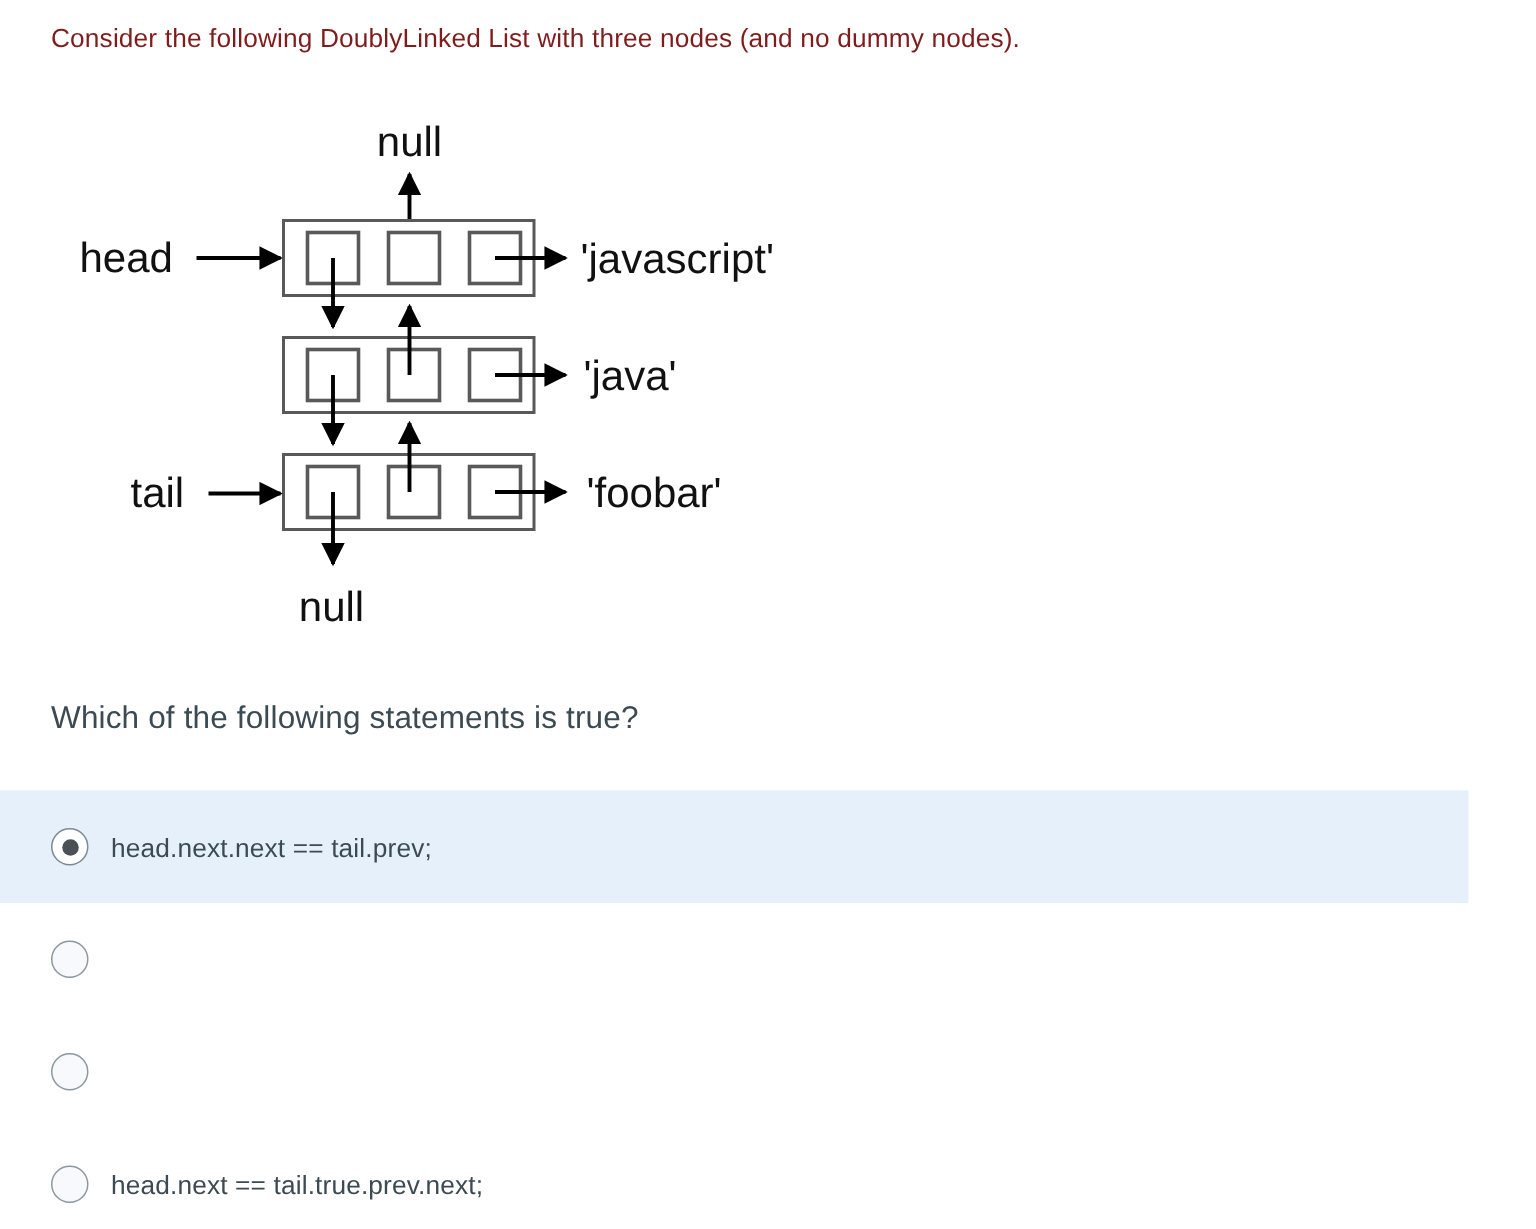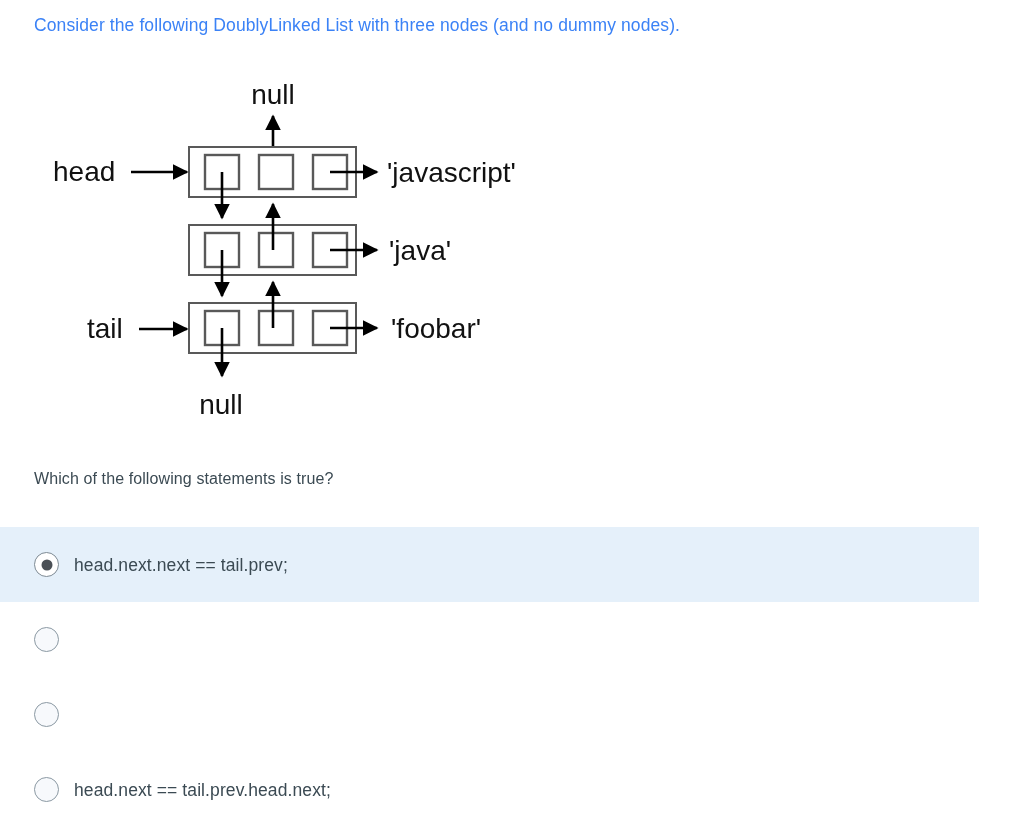--- a/index.html
+++ b/index.html
@@ -16,41 +16,41 @@
     overflow: hidden;
   }
 
   
   .prompt {
     position: absolute;
     left: 34px;
     top: 12px;
     font-size: 17.5px;
     line-height: 26px;
-    color: #3b82f6;
+    color: #7f1d1d;
     letter-spacing: 0.1px;
     white-space: nowrap;
   }
 
   
   .diagram-wrap {
     position: absolute;
     left: 25px;
     top: 70px;
     width: 560px;
     height: 360px;
   }
   .diagram-svg { display: block; }
 
   
   .subprompt {
     position: absolute;
     left: 34px;
     top: 466px;
-    font-size: 16px;
+    font-size: 21px;
     line-height: 26px;
     color: #3b4a53;
     letter-spacing: 0.1px;
     white-space: nowrap;
   }
 
   
   .answers {
     position: absolute;
     left: 0;
@@ -184,16 +184,16 @@
   <div class="answer-row">
     <span class="radio">
       
     </span>
   </div>
 
   <div class="answer-row">
     <span class="radio">
       
     </span>
-    <span class="answer-label">head.next == tail.prev.head.next;</span>
+    <span class="answer-label">head.next == tail.true.prev.next;</span>
   </div>
 
 </div>
 
 </body></html>

